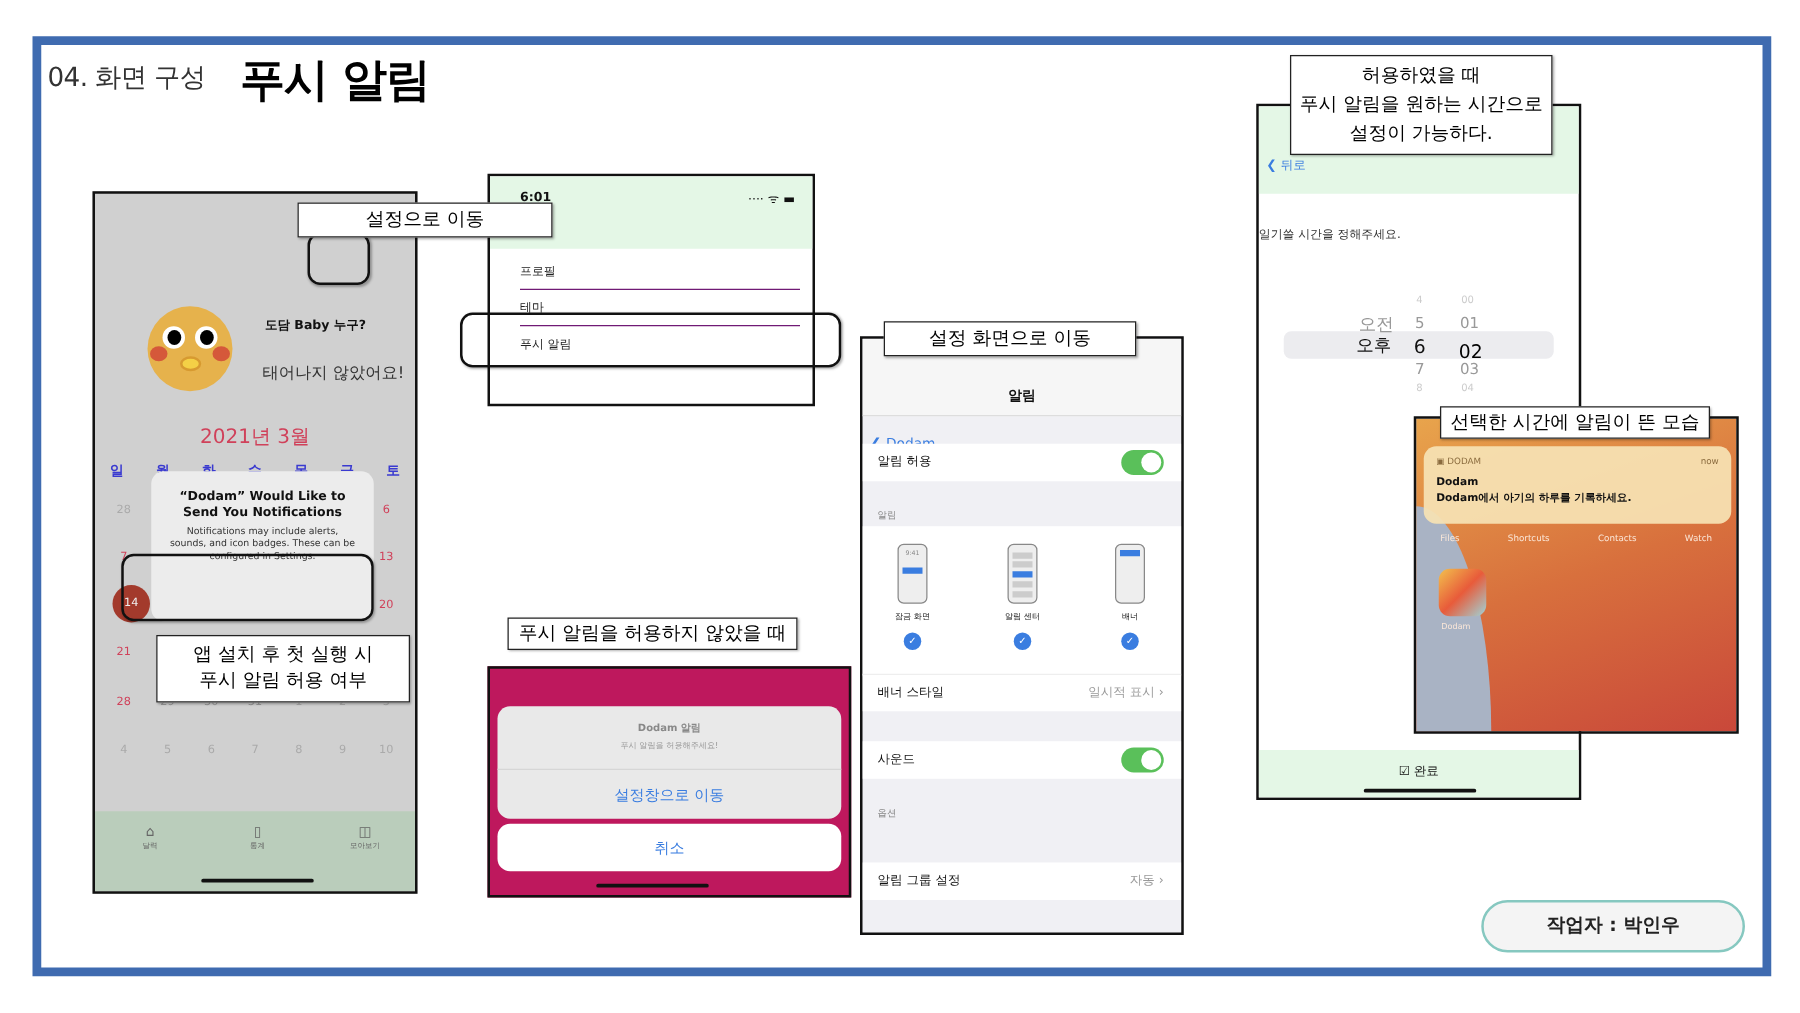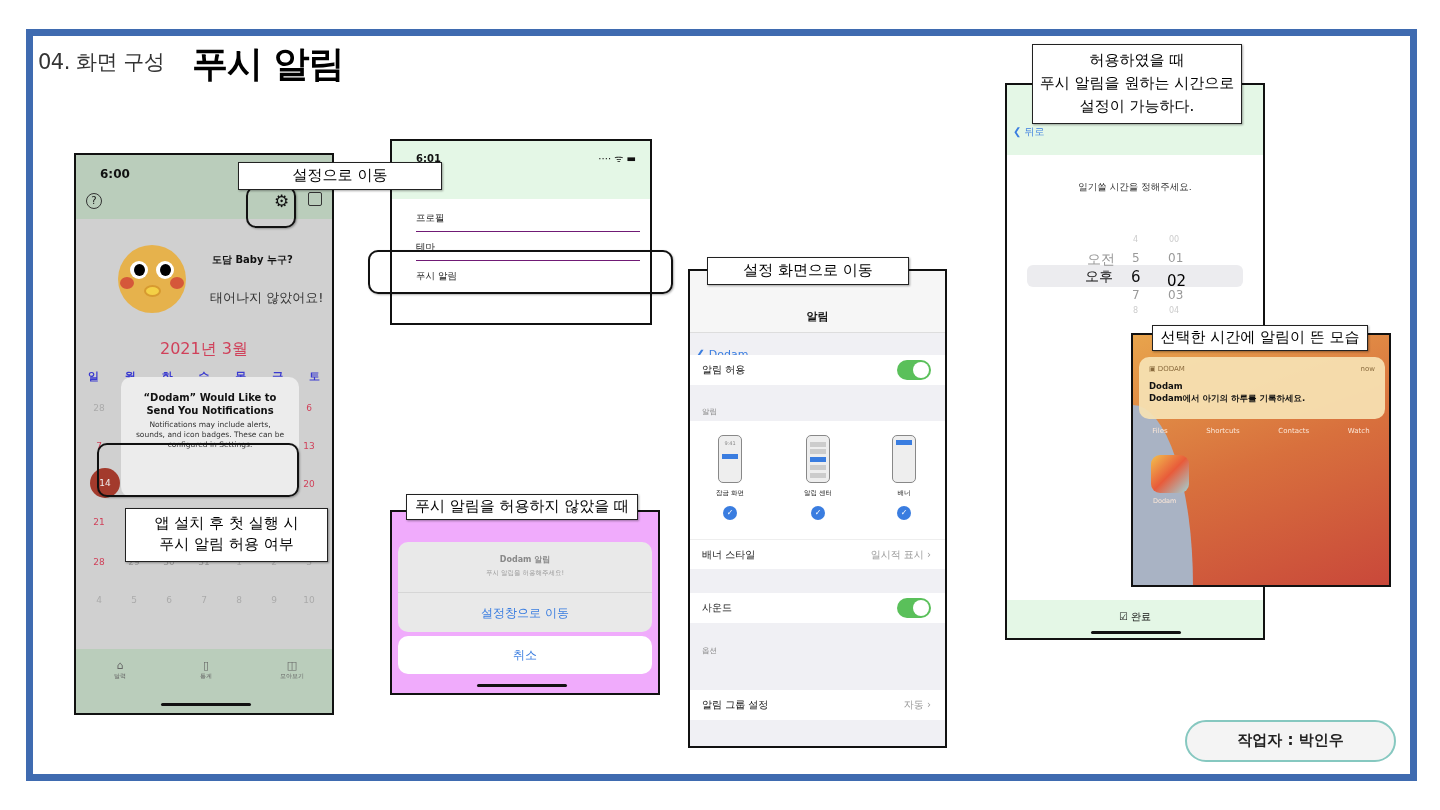--- a/index.html
+++ b/index.html
@@ -69,21 +69,21 @@
   #p3 .mini .bar { position: absolute; left: 3px; right: 3px; height: 5px; background: #3a7de0; }
   #p3 .mini .gr { position: absolute; left: 3px; right: 3px; height: 5px; background: #ccc; }
   #p3 .mini .clk { position: absolute; top: 4px; width: 100%; font-size: 5px; color: #888; }
   #p3 .style .lbl { font-size: 6.5px; margin-top: 6px; }
   #p3 .style .chk { margin: 8px auto 0; width: 14px; height: 14px; border-radius: 50%; background: #3a7de0; color: #fff; font-size: 8px; line-height: 14px; }
 
   
   #p4 { left: 1005px; top: 83px; width: 260px; height: 557px; background: #fff; }
   #p4 .hdr { position: absolute; left: 0; top: 0; width: 100%; height: 70px; background: #e4f7e6; }
   #p4 .back { position: absolute; left: 6px; top: 40px; font-size: 10px; color: #3a7de0; }
-  #p4 .prompt { position: absolute; left: 0; width: 100%; top: 96px; text-align: center; font-size: 9.5px; color: #333; }
+  #p4 .prompt { position: absolute; left: 0; width: 100%; top: 96px; text-align: left; font-size: 9.5px; color: #333; }
   #p4 .picker-sel { position: absolute; left: 20px; right: 20px; top: 180px; height: 22px; background: #ececef; border-radius: 6px; }
   #p4 .pc { position: absolute; text-align: center; color: #999; }
   #p4 .footer { position: absolute; left: 0; bottom: 0; width: 100%; height: 38px; background: #e4f7e6; }
   #p4 .done { position: absolute; left: 0; width: 100%; top: 10px; text-align: center; font-size: 10px; }
   #p4 .home-ind { position: absolute; left: 84px; bottom: 4px; width: 90px; height: 3px; background: #111; border-radius: 2px; }
 
   
   #p5 { left: 1131px; top: 333px; width: 260px; height: 254px; background: linear-gradient(160deg, #e8a44c 0%, #d8703d 50%, #c9483a 100%); }
   #p5 .wall-left { position: absolute; left: 0; bottom: 0; width: 60px; height: 180px; background: #a9b3c4; border-top-right-radius: 100% 100%; }
   #p5 .notif { position: absolute; left: 6px; top: 22px; width: 246px; height: 62px; background: rgba(246,226,180,0.93); border-radius: 10px; }
@@ -98,26 +98,20 @@
   .author { position: absolute; left: 1185px; top: 720px; width: 211px; height: 42px; border: 2.5px solid #86c8c0; border-radius: 21px; background: #f4f4f4; text-align: center; line-height: 37px; font-size: 15px; font-weight: bold; color: #222; }
 </style>
 </head>
 <body>
 
 <div class="slide-frame"></div>
 <div class="title-prefix">04. 화면 구성</div>
 <div class="title-main">푸시 알림</div>
 
 <div class="phone" id="p1">
-  <div class="hdr">
-    <div class="time">6:00</div>
-    <div class="help">?</div>
-    <div class="gear">⚙</div>
-    <div class="compose"></div>
-  </div>
   <div class="avatar">
     <div class="eye" style="left:12px"></div>
       <div class="eye" style="left:38px"></div>
     <div class="cheek" style="left:2px"></div>
       <div class="cheek" style="left:52px"></div>
     <div class="paci"></div>
   </div>
   <div class="baby-name">도담 Baby 누구?</div>
   <div class="baby-status">태어나지 않았어요!</div>
   <div class="month">2021년 3월</div>
@@ -202,21 +196,21 @@
   <div class="hdr">
     <div class="time">6:01</div>
     <div class="status-icons">····  ᯤ ▬</div>
   </div>
   <div class="row" style="top:62px">프로필</div>
   <div class="row" style="top:91px">테마</div>
   <div class="row" style="top:120px;border-bottom:none">푸시 알림</div>
 </div>
 <div class="ring" style="left:368px;top:250px;width:305px;height:44px;"></div>
 
-<div class="phone" style="left:390px;top:510px;width:270px;height:185px;background:#f0abfc;">
+<div class="phone" style="left:390px;top:533px;width:291px;height:185px;background:#be185d;">
   <div style="position:absolute;left:6px;right:6px;top:30px;height:90px;background:#e9e9e9;border-radius:10px;text-align:center;">
     <div style="margin-top:12px;font-size:8px;color:#888;font-weight:bold;">Dodam 알림</div>
     <div style="margin-top:4px;font-size:6.5px;color:#999;">푸시 알림을 허용해주세요!</div>
     <div style="position:absolute;left:0;right:0;bottom:0;height:40px;border-top:1px solid #d6d6d6;line-height:40px;font-size:12px;color:#3a7de0;">설정창으로 이동</div>
   </div>
   <div style="position:absolute;left:6px;right:6px;top:124px;height:38px;background:#fff;border-radius:10px;text-align:center;line-height:38px;font-size:12px;color:#3a7de0;">취소</div>
   <div style="position:absolute;left:85px;bottom:6px;width:90px;height:3px;background:#111;border-radius:2px;"></div>
 </div>
 <div class="callout" style="left:406px;top:494px;width:232px;height:26px;line-height:23px;">푸시 알림을 허용하지 않았을 때</div>
 

